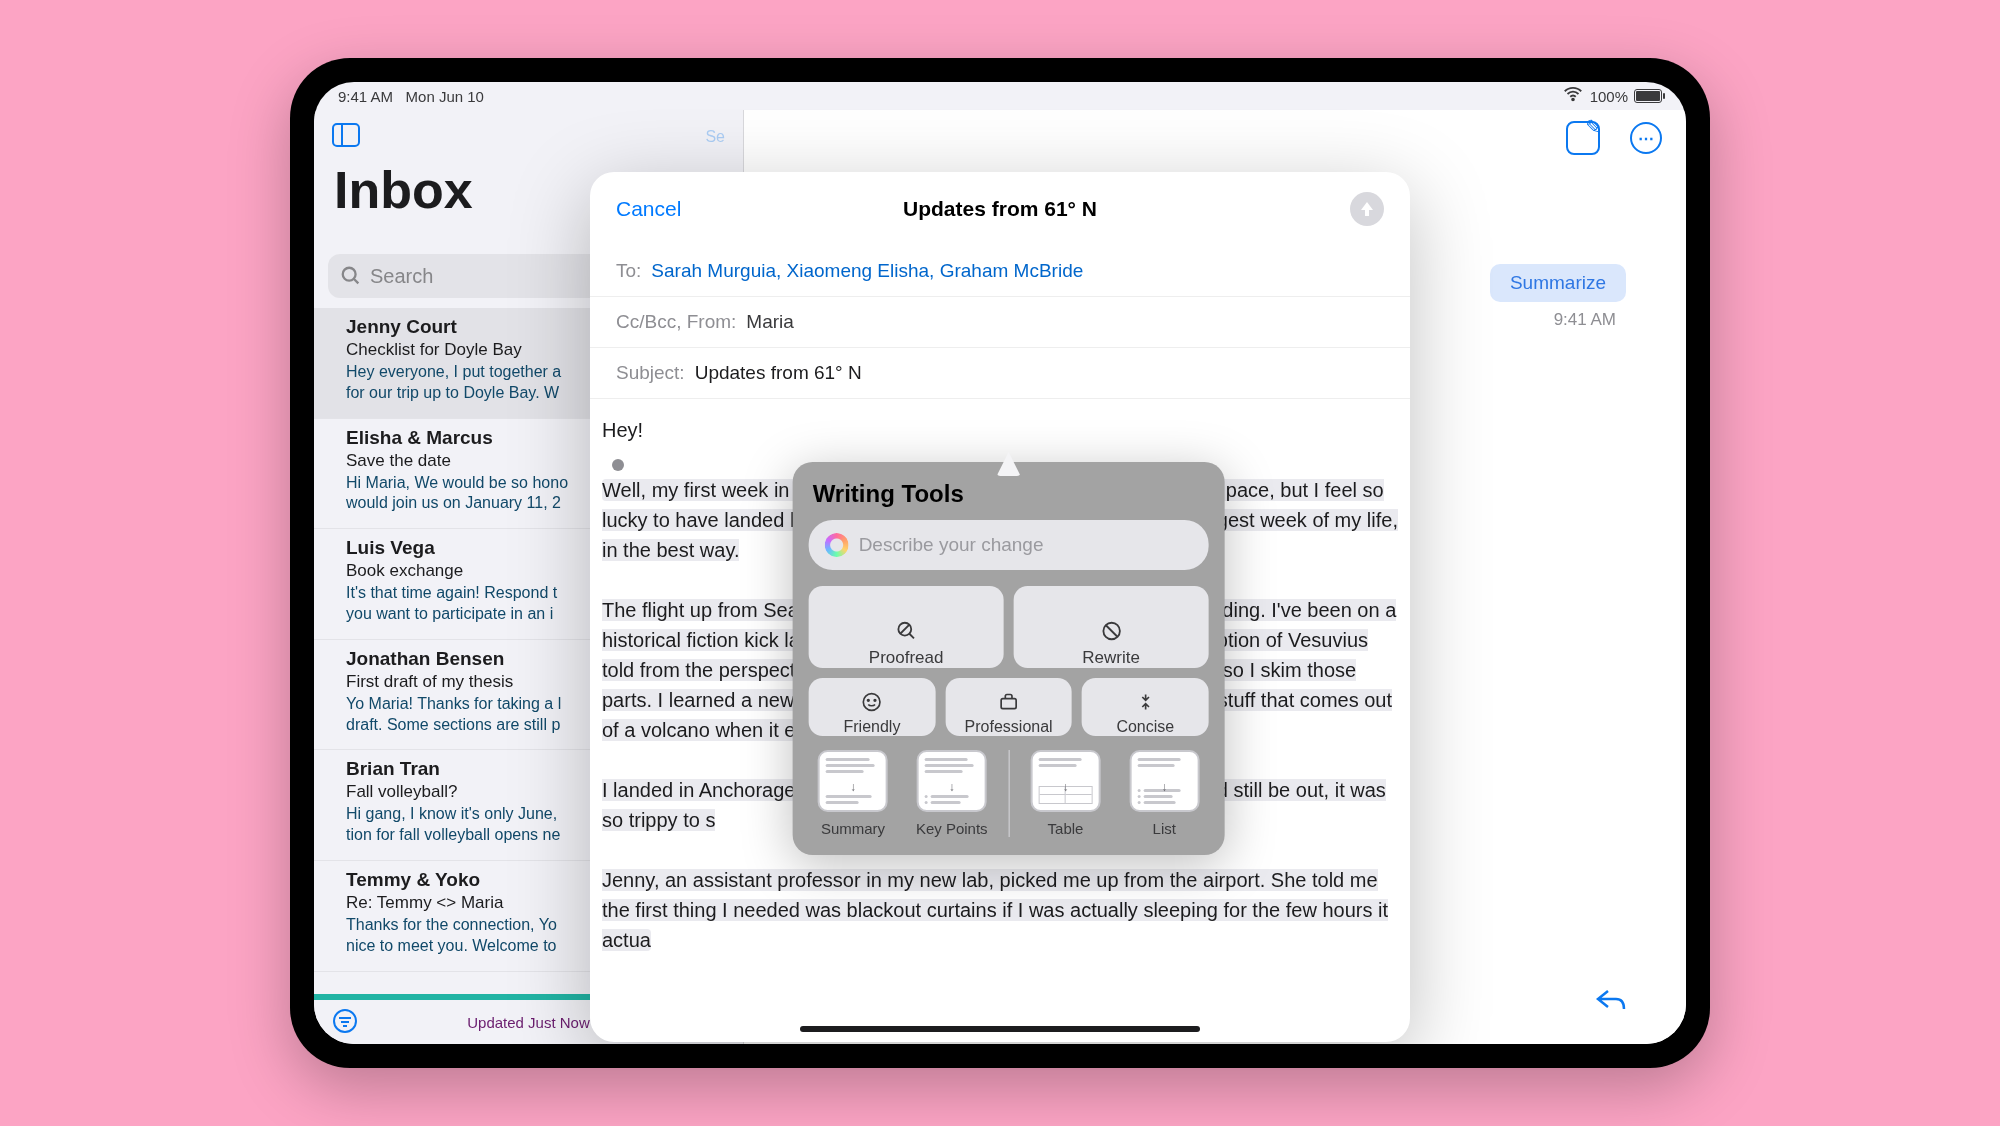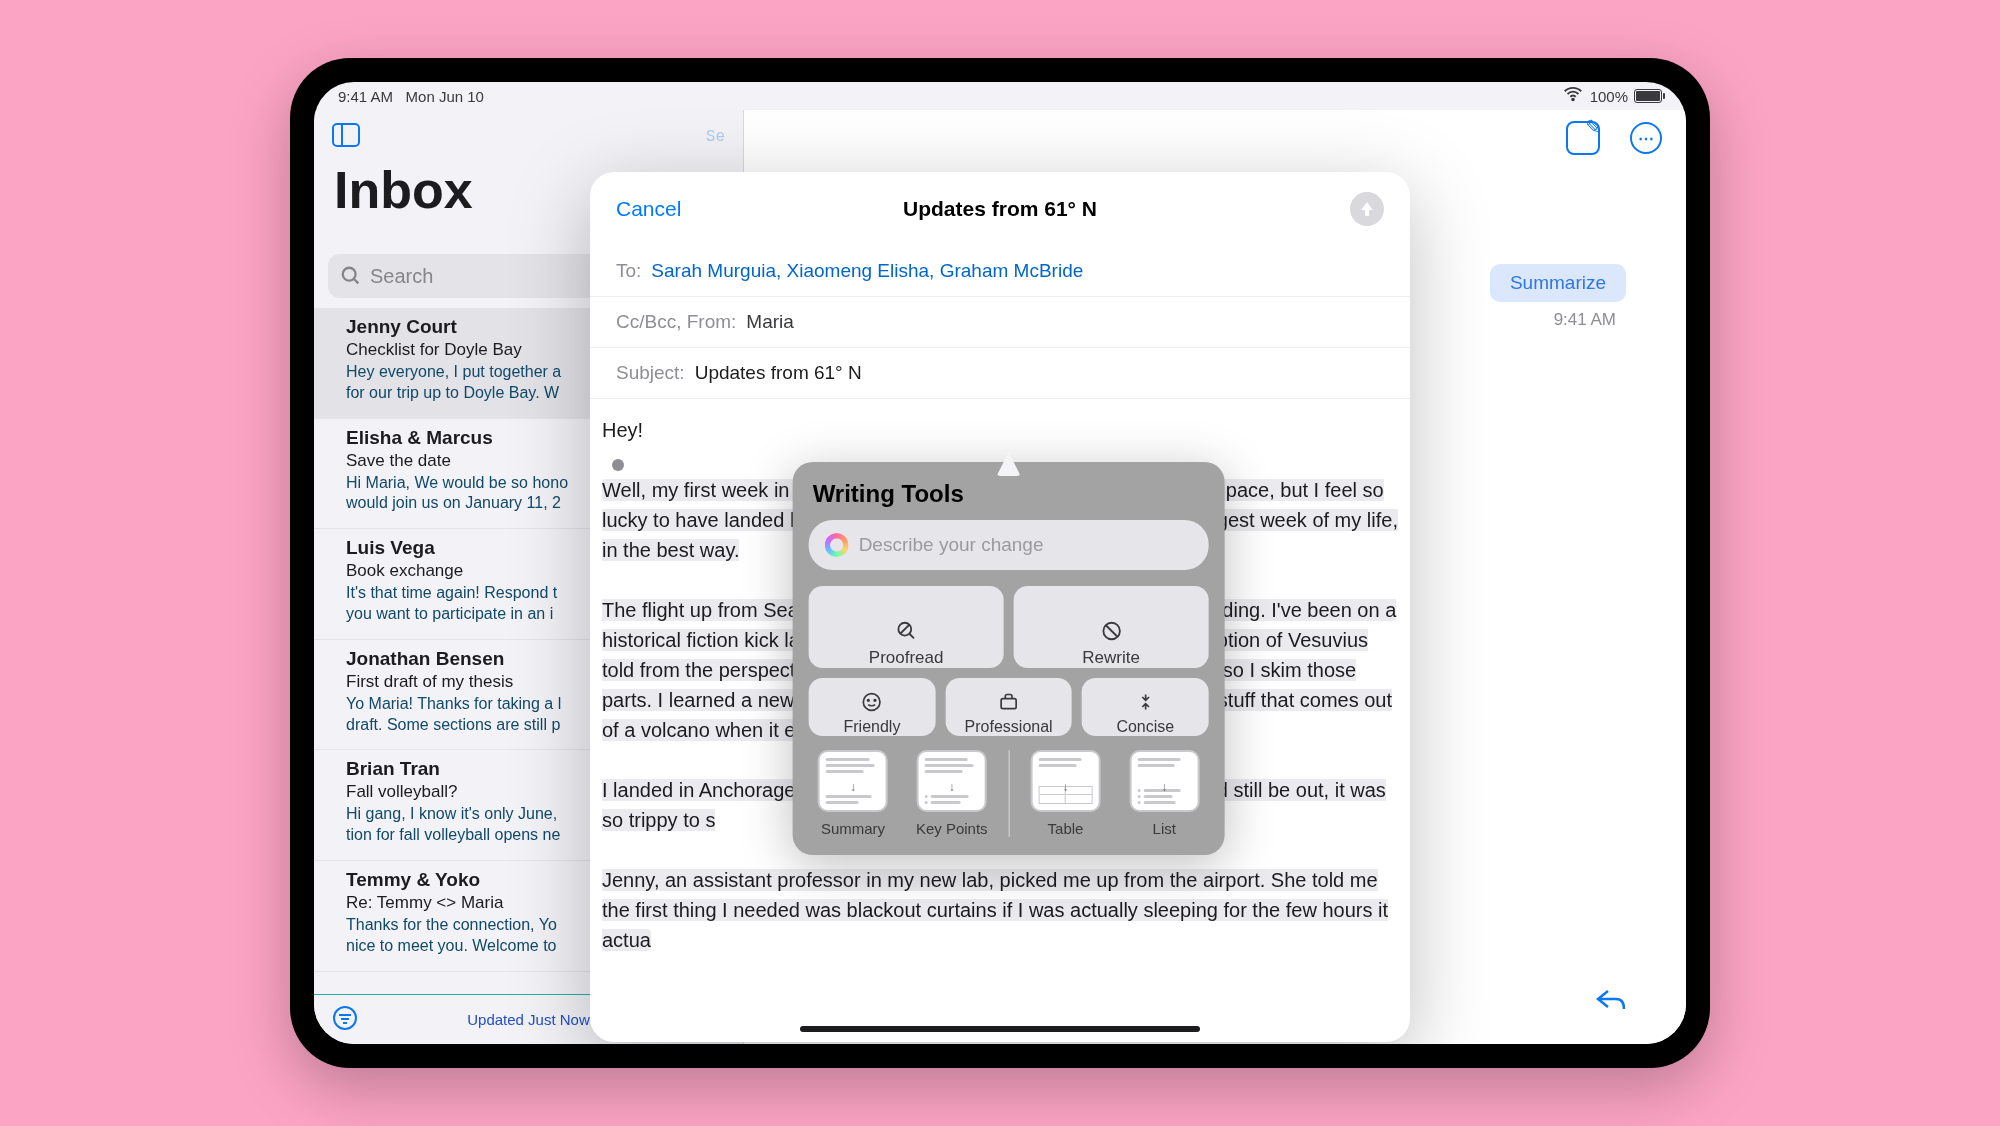--- a/index.html
+++ b/index.html
@@ -59,21 +59,21 @@
     border-right: 1px solid #d8d8dc;
     display: flex;
     flex-direction: column;
     background: #f2f2f7;
   }
   .sidebar-top {
     display:flex; align-items:center; justify-content:space-between;
     padding: 10px 18px 0;
     height: 44px;
   }
-  .blue { color:#007aff;font-family:Liberation Mono, monospace; }
+  .blue { color:#007aff; }
   .inbox-title { font-size: 52px; font-weight: 700; padding: 6px 20px 18px; color:#1c1c1e;}
   .searchbox {
     margin: 16px 14px 10px;
     background: #e3e3e8;
     border-radius: 12px;
     height: 44px;
     display:flex; align-items:center; gap:8px;
     padding: 0 12px;
     color:#868689;
     font-size: 20px;
@@ -81,23 +81,23 @@
   .msg-list { flex:1; overflow:hidden; }
   .msg {
     padding: 8px 20px 14px 32px;
     border-bottom: 1px solid #e3e3e8;
   }
   .msg.selected { background:#e2e2e7; border-radius:0; }
   .msg .sender { font-weight:600; font-size:19px; color:#1c1c1e;}
   .msg .subj { font-size:17px; color:#1c1c1e; margin-top:2px;}
   .msg .preview { font-size:16px; color:#0c4a6e; margin-top:2px; line-height:1.3;}
   .sidebar-bottom {
-    height: 50px; border-top:1px solid #14b8a6;
+    height: 50px; border-top:6px solid #14b8a6;
     display:flex; align-items:center; justify-content:space-between; padding:0 18px;
-    font-size:15px; color:#1d4ed8;
+    font-size:15px; color:#701a75;
   }
   .main {
     flex:1;
     background:#fff;
     display:flex; flex-direction:column;
   }
   .main-toolbar {
     height: 56px;
     display:flex; align-items:center; justify-content:flex-end; gap:30px;
     padding: 0 24px;

